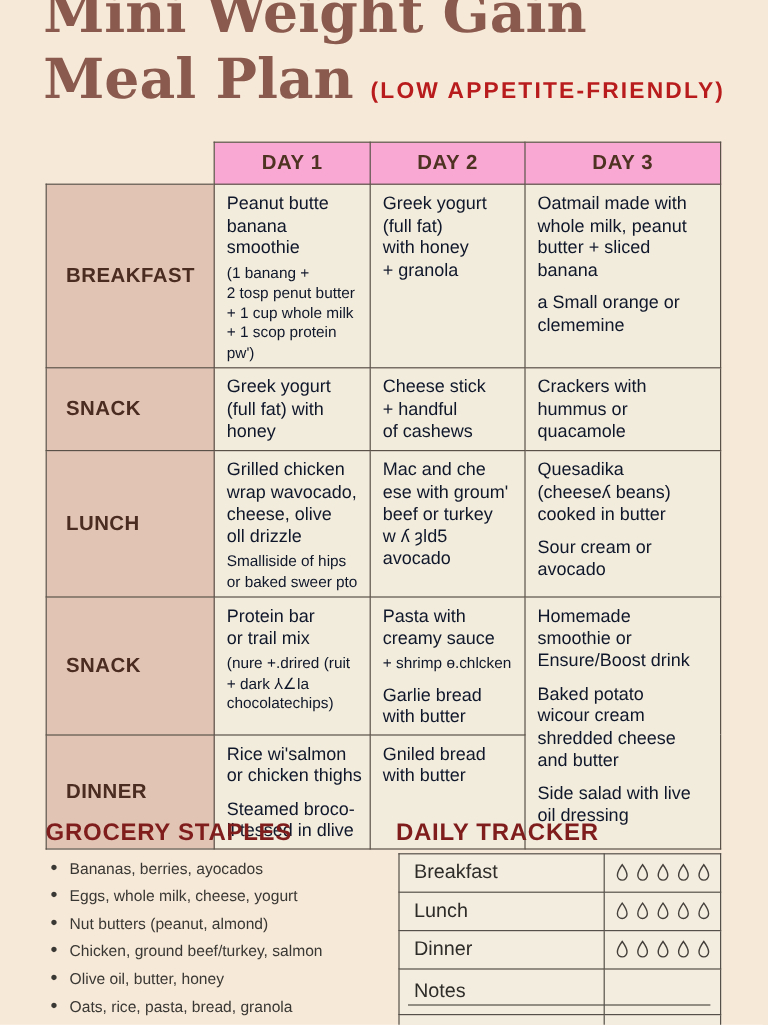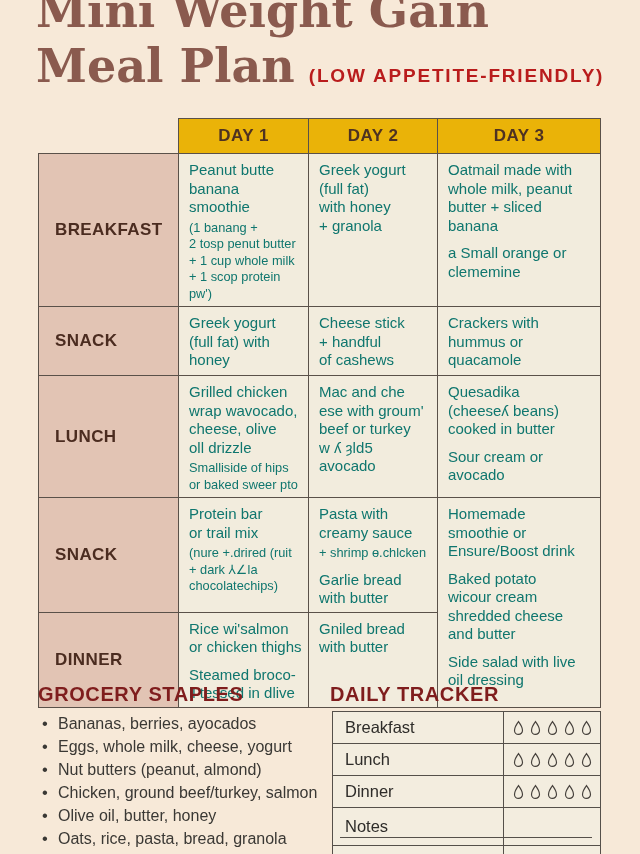--- a/index.html
+++ b/index.html
@@ -30,53 +30,53 @@
   #meal-table{
     position:absolute;left:38px;top:118px;
     border-collapse:collapse;table-layout:fixed;
   }
   #meal-table th,#meal-table td{
     border:1.5px solid #5a5149;
     box-sizing:border-box;
   }
   #meal-table th.corner{border:none;background:transparent;}
   #meal-table th.day{
-    background:#eab308;color:#4e3222;
+    background:#f9a8d4;color:#4e3222;
     font-size:17px;font-weight:700;letter-spacing:0.5px;
     text-align:center;
   }
   #meal-table td.rowlabel{
     background:#e2c4b4;color:#4b2c20;
     font-size:17px;font-weight:700;letter-spacing:0.4px;
     text-align:left;vertical-align:middle;
     padding-left:16px;
   }
   #meal-table td.cell{
-    background:#f2ecdd;color:#0f766e;
+    background:#f2ecdd;color:#0f172a;
     vertical-align:top;
     padding:7px 2px 4px 10px;
   }
   .p-main{font-size:15px;line-height:18.5px;white-space:pre-line;}
   .p-sub{font-size:12.8px;line-height:16.5px;white-space:pre-line;margin-top:3px;}
   .p-gap{margin-top:9px;}
   
   .section-heading{
     position:absolute;top:683px;
     font-size:20px;font-weight:700;
     color:#7f1d1d;letter-spacing:0.6px;
   }
   #grocery-heading{left:38px;}
   #tracker-heading{left:330px;}
   #grocery-list{
     position:absolute;left:40px;top:712px;
     margin:0;padding:0;list-style:none;
     color:#3a3834;
   }
   #grocery-list li{
-    font-size:16px;line-height:23px;
+    font-size:13px;line-height:23px;
     padding-left:18px;position:relative;
   }
   #grocery-list li::before{
     content:"•";position:absolute;left:2px;top:0;
     font-size:16.5px;color:#3a3834;
   }
   #tracker{
     position:absolute;left:332px;top:711px;width:268px;
   }
   #tracker table{

